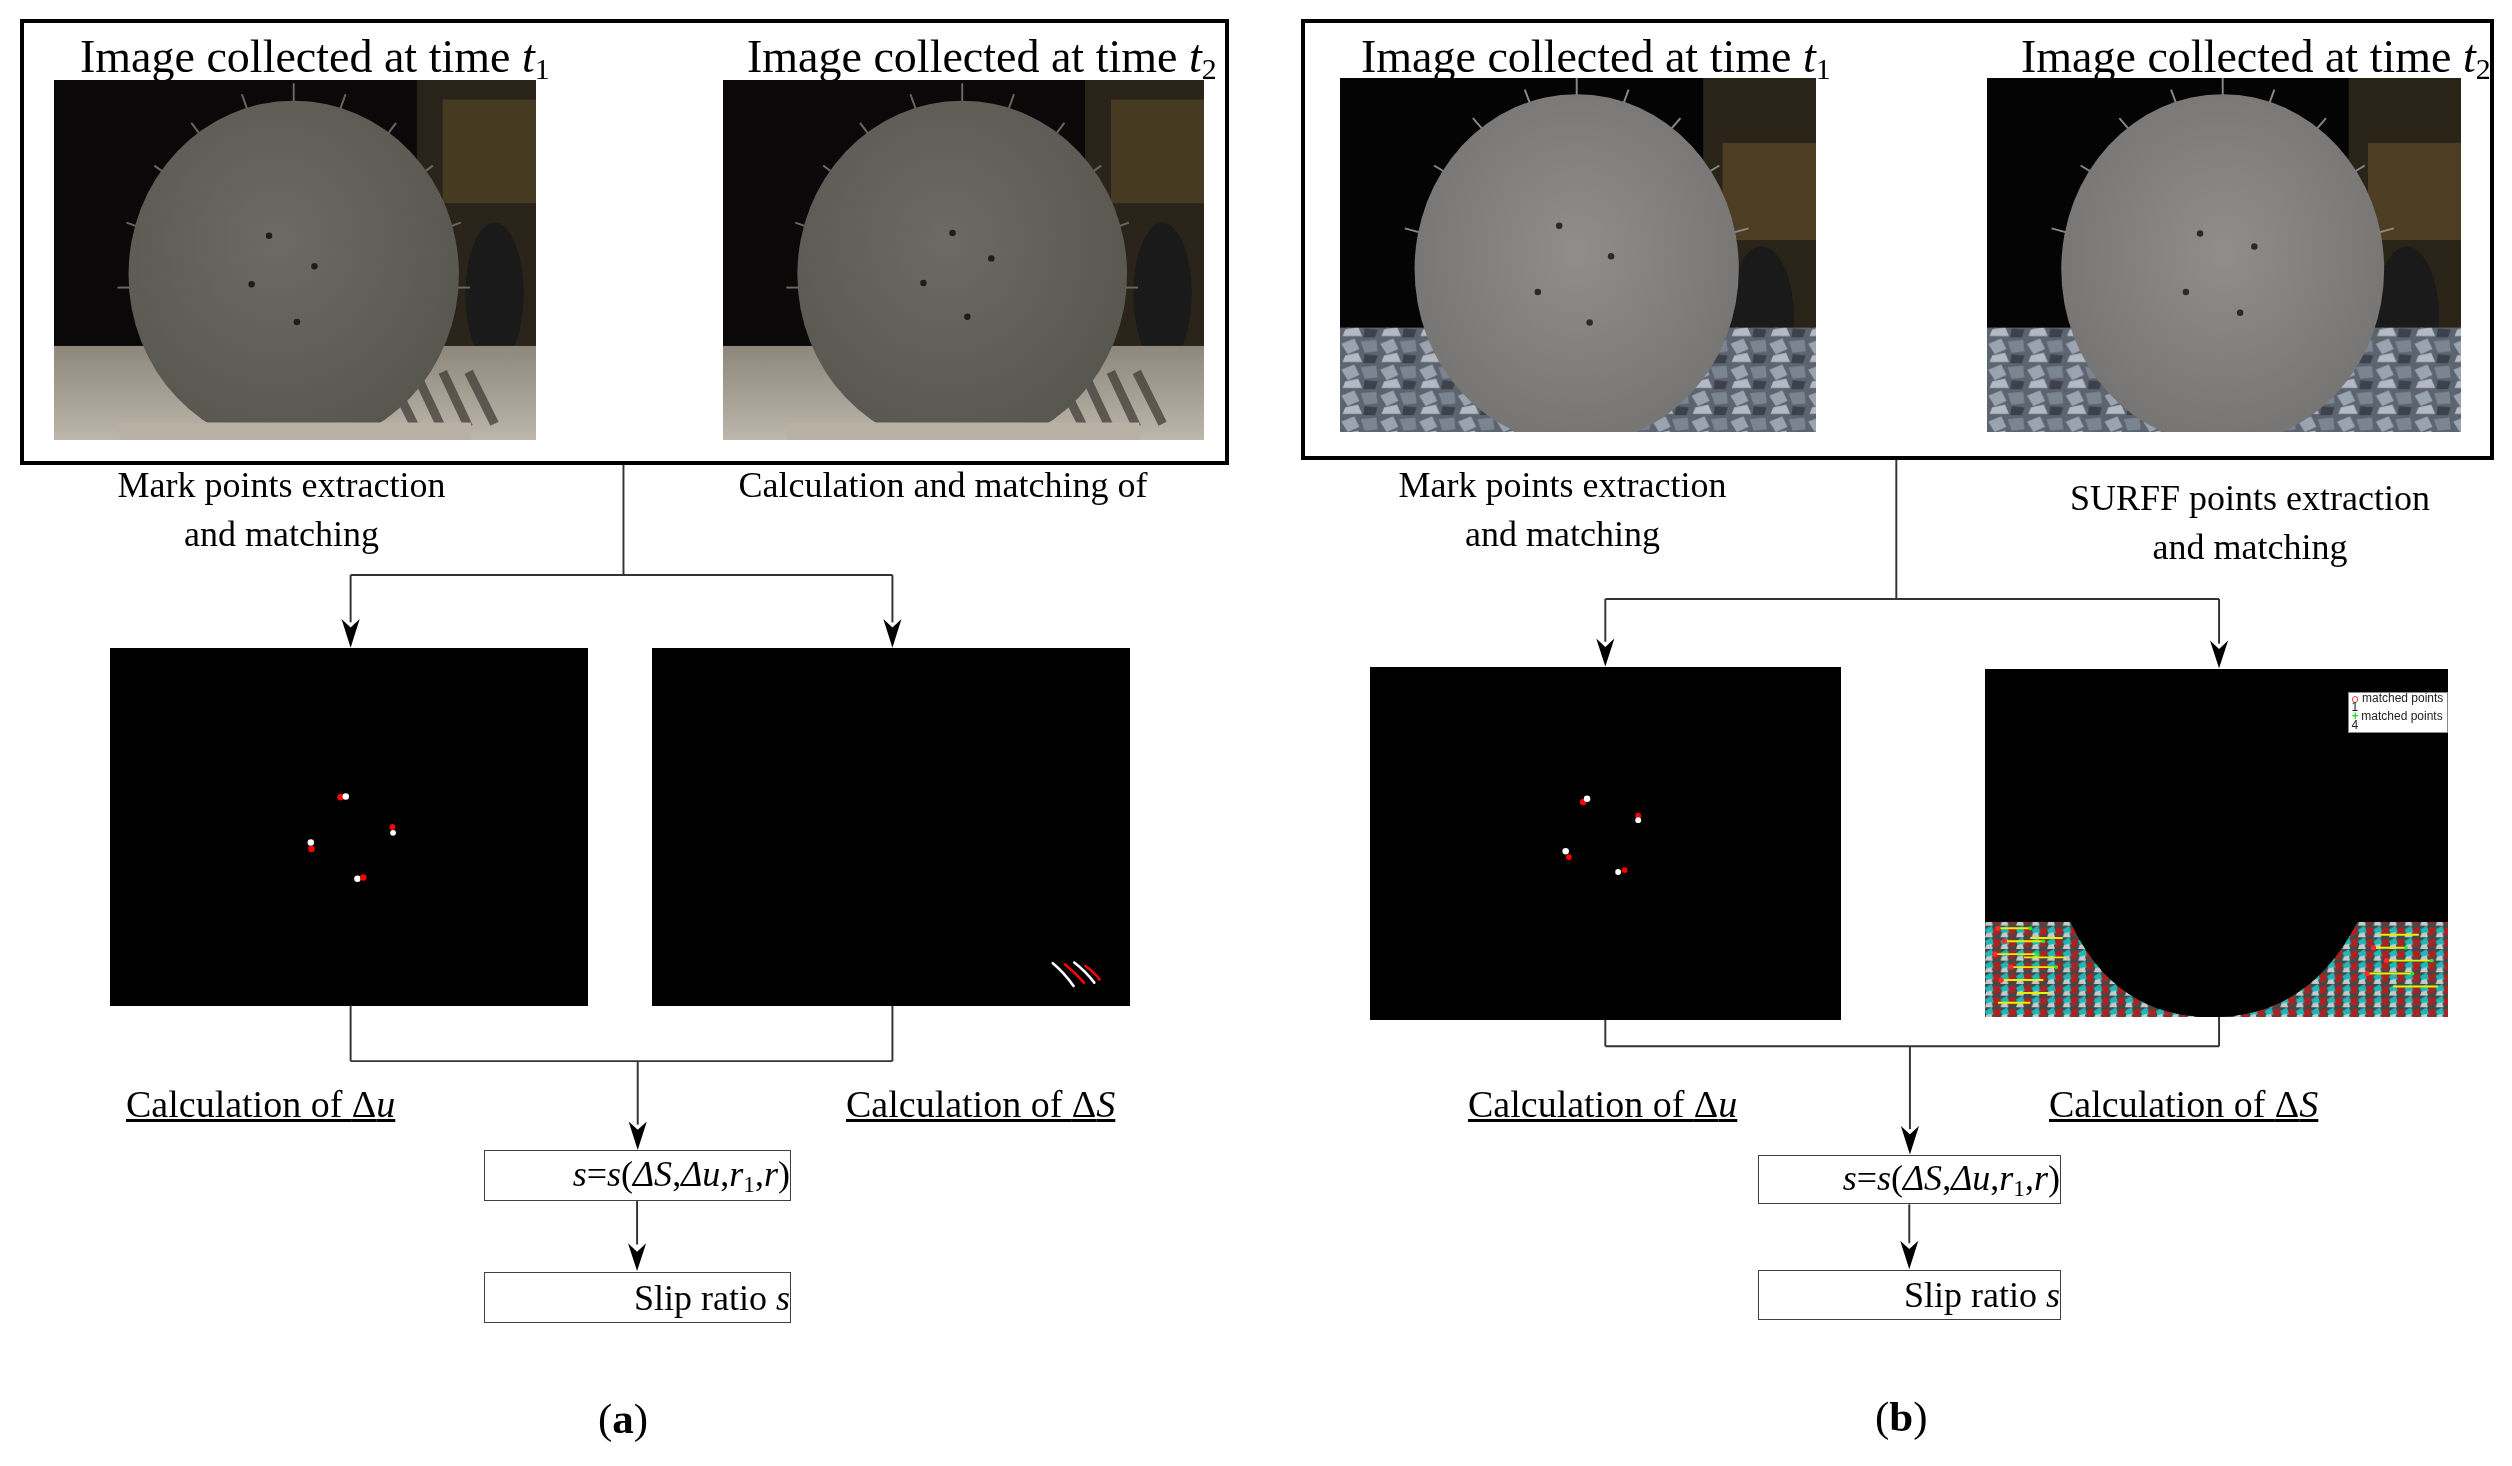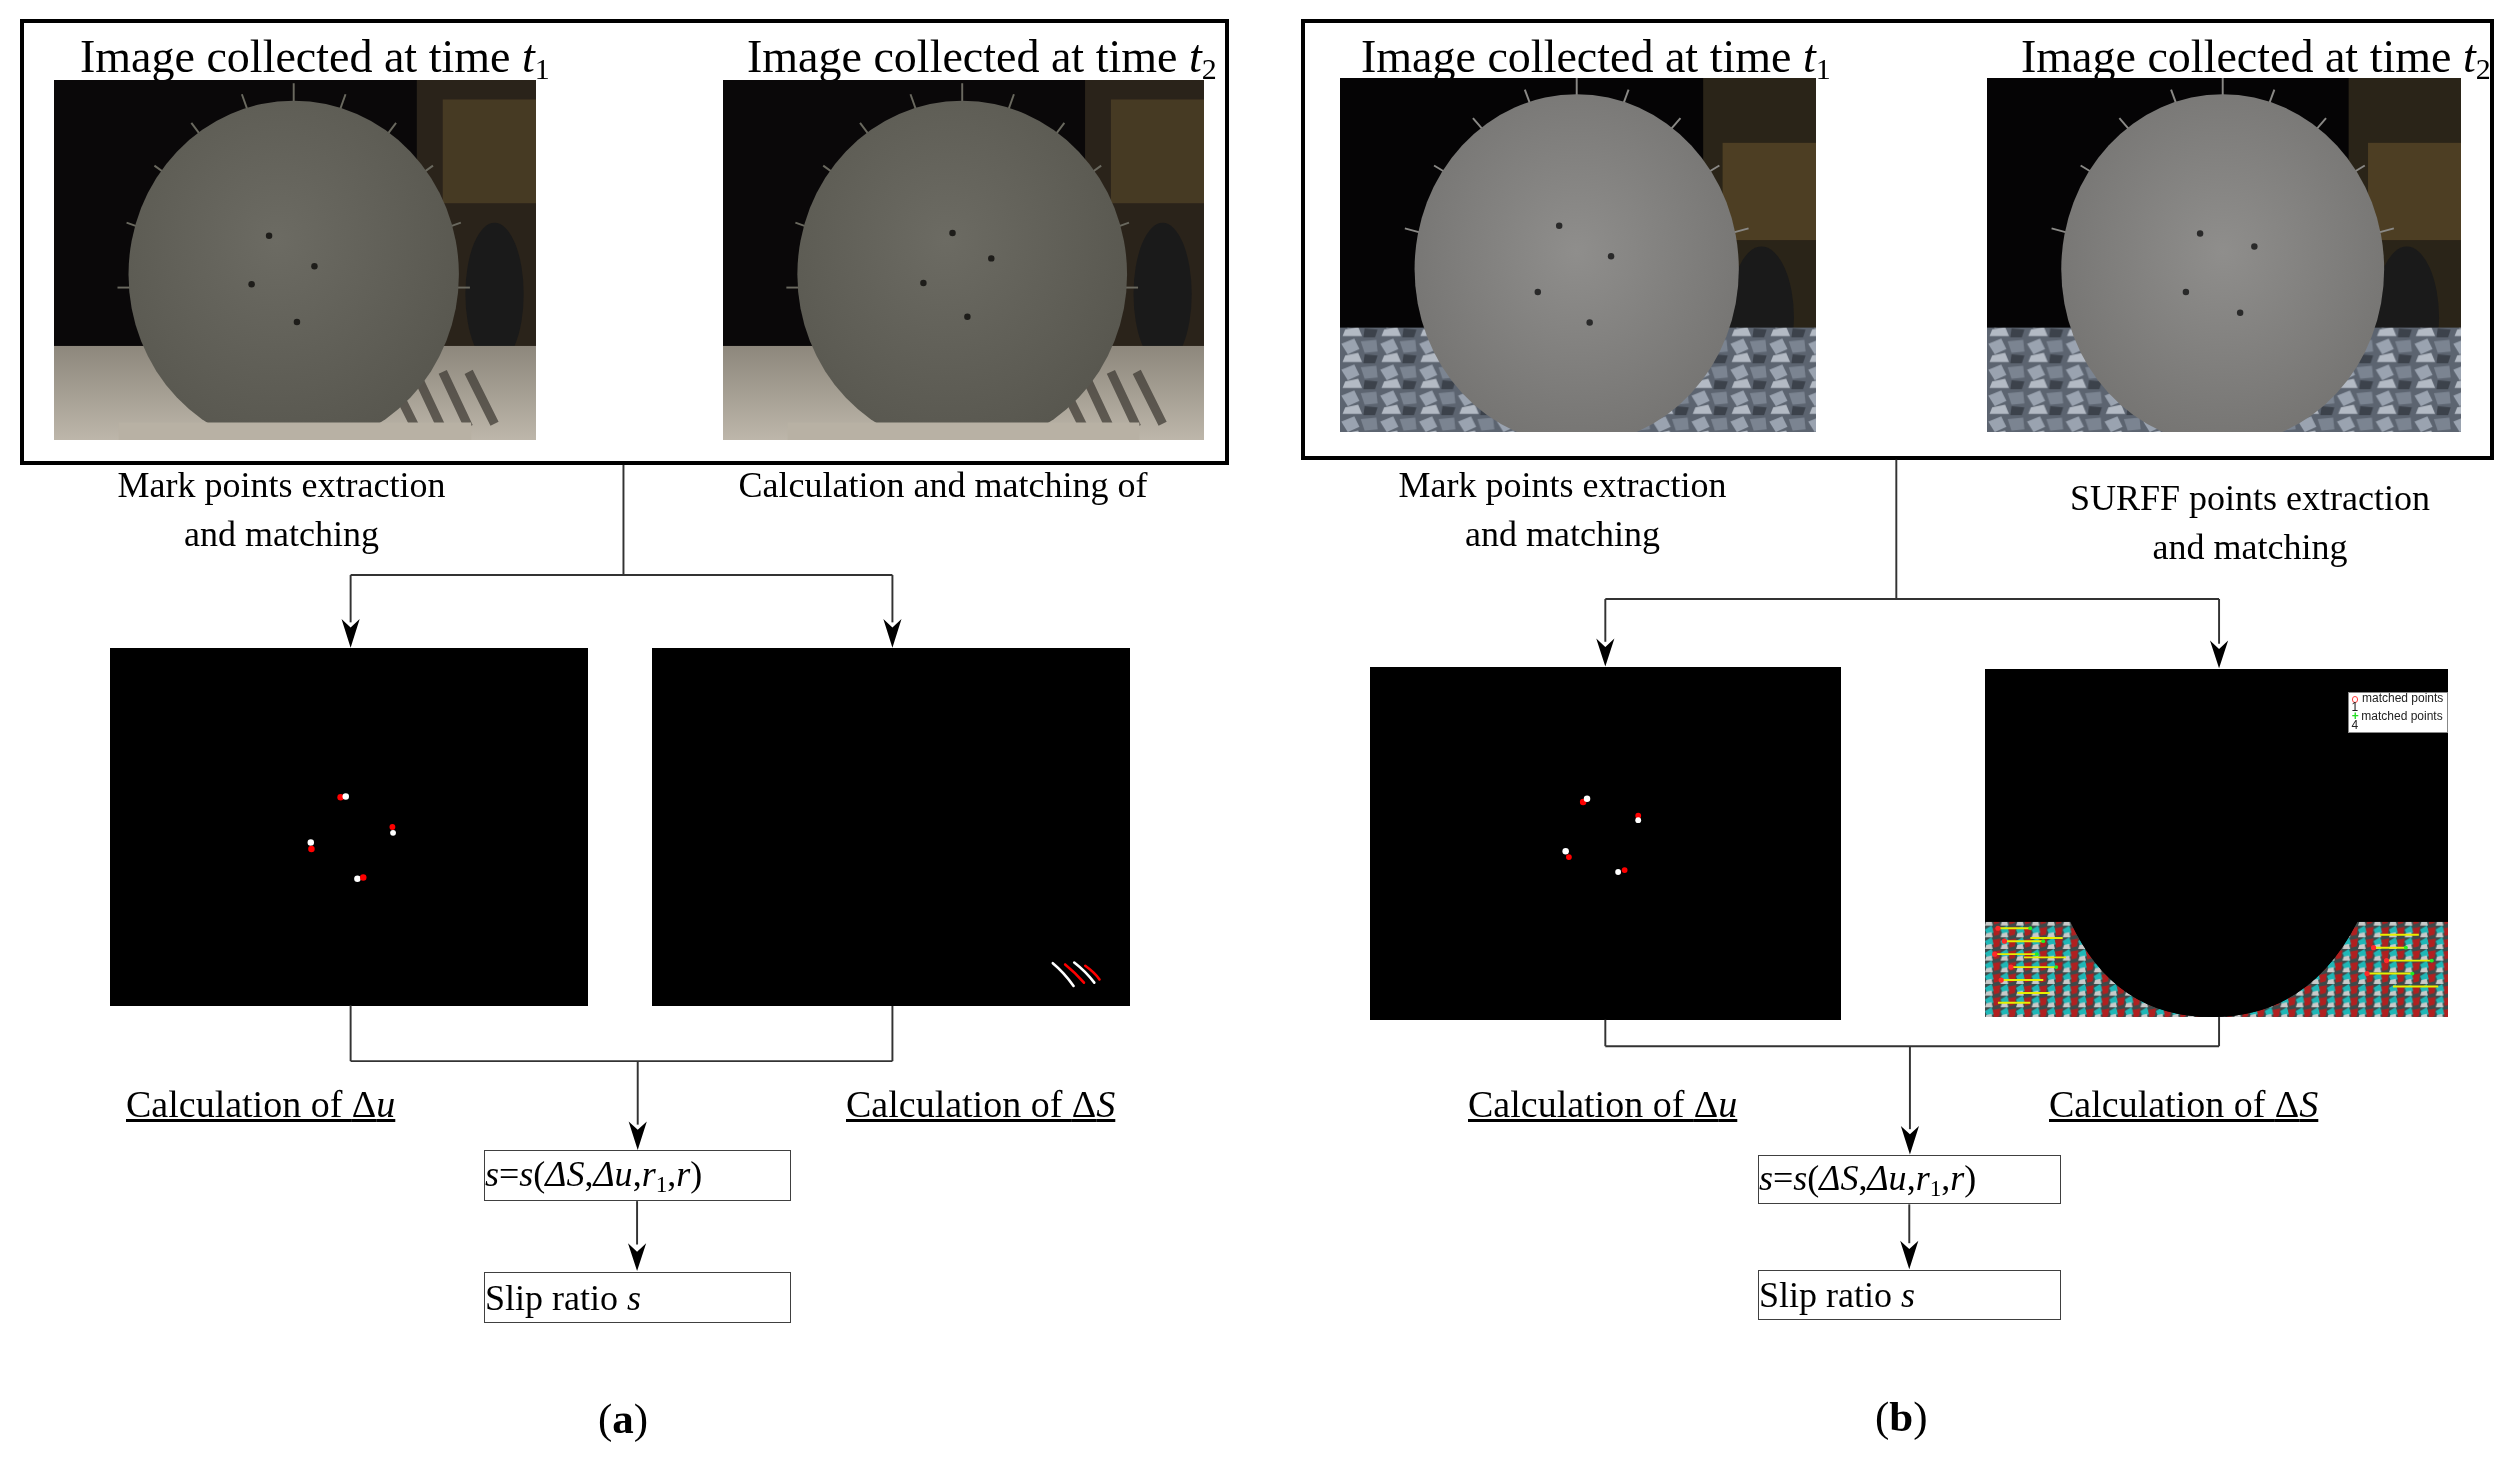--- a/index.html
+++ b/index.html
@@ -3,21 +3,21 @@
 <meta charset="utf-8">
 <style>
   html, body { margin: 0; padding: 0; background: #ffffff; }
   body { width: 2512px; height: 1467px; position: relative; overflow: hidden;
          font-family: "Liberation Serif", "DejaVu Serif", serif; color: #000; }
   .frame { position: absolute; border: 4.5px solid #000; box-sizing: border-box; background: #fff; }
   .cap { position: absolute; font-size: 46px; line-height: 1; white-space: nowrap; }
   .lbl { position: absolute; font-size: 36px; line-height: 1.36; white-space: nowrap; text-align: center; }
   .calc { position: absolute; font-size: 38px; line-height: 1; white-space: nowrap; text-decoration: underline; }
   .box { position: absolute; border: 1.9px solid #404040; box-sizing: border-box; background: #fff;
-         display: flex; align-items: center; justify-content: flex-start; font-size: 36px; white-space: nowrap; }
+         display: flex; align-items: center; justify-content: flex-end; font-size: 36px; white-space: nowrap; }
   .sub { font-size: 0.65em; vertical-align: -0.25em; }
   i { font-style: italic; }
   .panel-label { position: absolute; font-size: 43px; line-height: 1; }
   .panel-label b { font-weight: bold; }
   .photo { position: absolute; overflow: hidden; }
   .photo svg, .blackpanel svg { position: absolute; left: 0; top: 0; width: 100%; height: 100%; }
   .blackpanel { position: absolute; background: #000; }
   .legend { position: absolute; background: #fff; border: 0.6px solid #888; font-family: Liberation Sans, sans-serif;
             font-size: 12px; padding: 1.3px 2.6px; line-height: 9px; color: #222; }
   .legend .mk-circle { display: inline-block; width: 4.5px; height: 4.5px; border: 1.3px solid #ff3b3b; border-radius: 50%; margin-right: 3.9px; vertical-align: -0.6px; }

